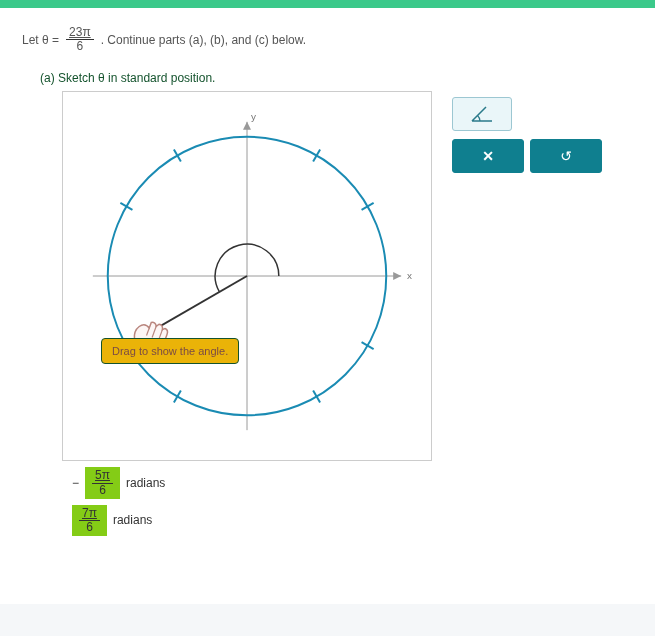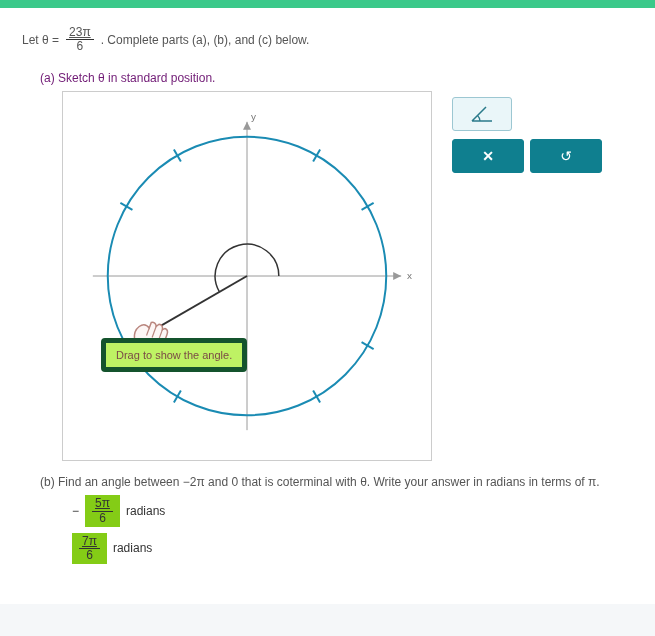--- a/index.html
+++ b/index.html
@@ -31,42 +31,42 @@
   .frac {
     display: inline-flex;
     flex-direction: column;
     align-items: center;
     line-height: 1.1;
     vertical-align: middle;
     margin: 0 3px;
   }
   .frac .num { border-bottom: 1px solid #333; padding: 0 3px; text-decoration: underline; }
   .frac .den { padding: 0 3px; }
-  .part-label { color: #701a75; margin: 10px 0 6px 18px; }
+  .part-label { color: #14532d; margin: 10px 0 6px 18px; }
   .sketch-wrap {
     display: flex;
     align-items: flex-start;
     gap: 20px;
     margin-left: 40px;
   }
   .sketch-box {
     border: 1px solid #ccc;
     width: 370px;
     height: 370px;
     position: relative;
     background: #fff;
   }
   .sketch-svg { width: 100%; height: 100%; display: block; }
   .tooltip {
     position: absolute;
     left: 38px;
     top: 246px;
-    border: 5px solid #14532d;
+    border: 1px solid #14532d;
     border-radius: 4px;
-    background: #bef264;
+    background: #eab308;
     padding: 6px 10px;
     font-size: 11px;
     color: #7a4b45;
     z-index: 5;
   }
   .tools {
     width: 150px;
     display: flex;
     flex-direction: column;
     gap: 8px;
@@ -129,21 +129,21 @@
 </head>
 <body>
 
 <div class="content">
   <div class="prompt-line">
     <span>Let θ = </span>
     <span class="frac">
       <span class="num">23π</span>
       <span class="den">6</span>
     </span>
-    <span>. Complete parts (a), (b), and (c) below.</span>
+    <span>. Continue parts (a), (b), and (c) below.</span>
   </div>
 
   <div class="part-label">(a) Sketch θ in standard position.</div>
 
   <div class="sketch-wrap">
     <div class="sketch-box">
       <svg class="sketch-svg" viewBox="0 0 370 370">
 
         <line x1="30" y1="185" x2="340" y2="185" stroke="#999" stroke-width="1"></line>
         <polygon points="340,185 332,181 332,189" fill="#999"></polygon>
@@ -194,21 +194,20 @@
         <div class="tool-btn tool-clear">
           <span>✕</span>
         </div>
         <div class="tool-btn tool-reset">
           <span>↺</span>
         </div>
       </div>
     </div>
   </div>
 
-  <div class="part-text">(b) Find an angle between −2π and 0 that is coterminal with θ. Write your answer in radians in terms of π.</div>
   <div class="answer-row">
     <span>−</span>
     <span class="answer-box">
       <span class="frac">
         <span class="num">5π</span>
         <span class="den">6</span>
       </span>
     </span>
     <span>radians</span>
   </div>

